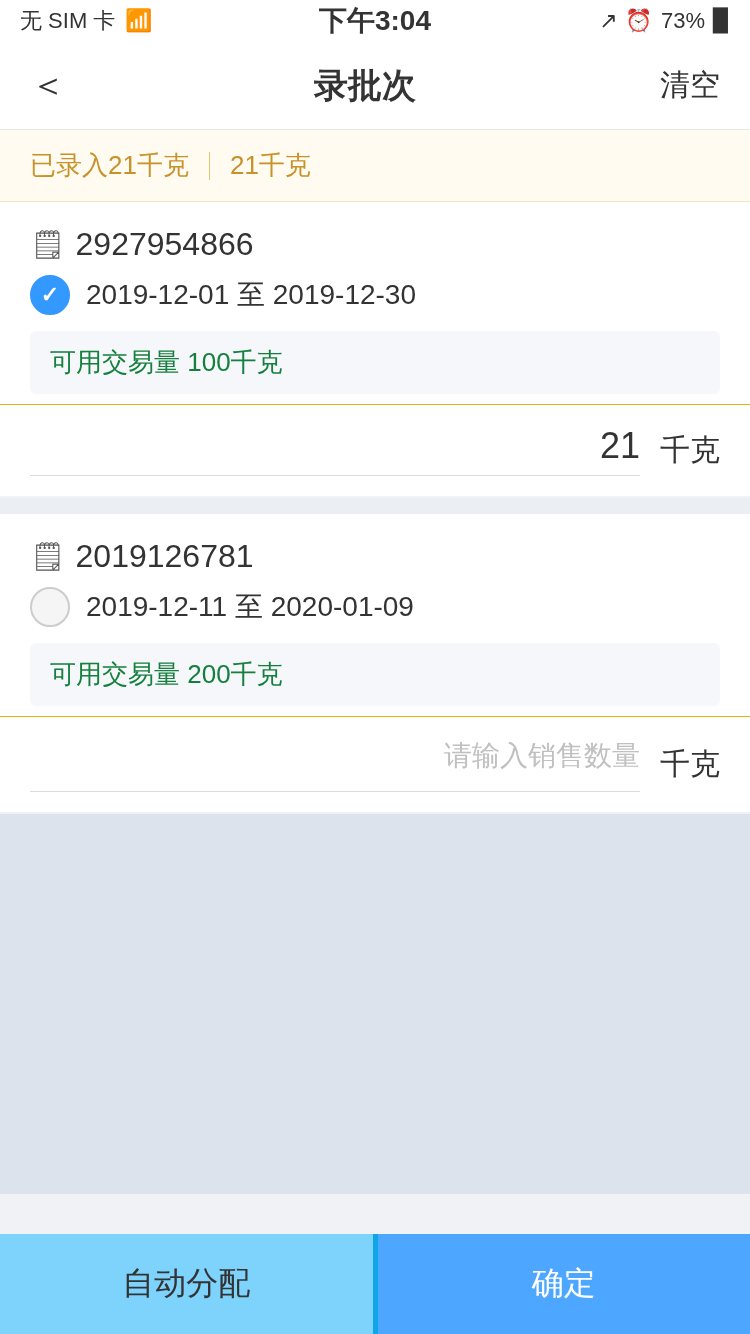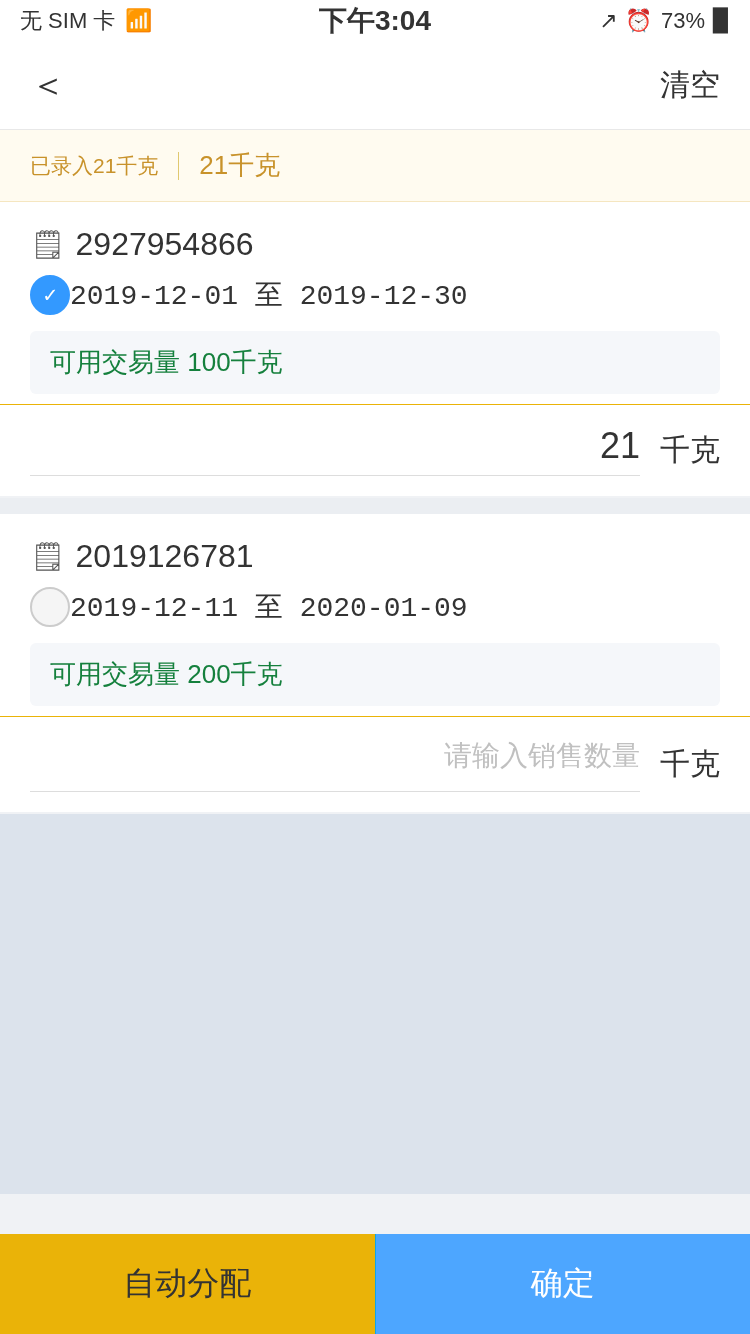--- a/index.html
+++ b/index.html
@@ -83,21 +83,21 @@
     
     .summary-banner {
       background: #fffbf0;
       border-bottom: 1px solid #f5e6c0;
       padding: 18px 30px;
       display: flex;
       align-items: center;
       gap: 20px;
     }
     .summary-label {
-      font-size: 21px;
+      font-size: 26px;
       color: #c8922a;
     }
     .summary-divider {
       width: 1px;
       height: 28px;
       background: #e0c870;
     }
     .summary-value {
       font-size: 26px;
       color: #c8922a;
@@ -124,22 +124,22 @@
       color: #555;
     }
     .batch-id {
       font-size: 32px;
       font-weight: 500;
       color: #333;
     }
     .batch-date-row {
       display: flex;
       align-items: center;
+      gap: 16px;
       margin-bottom: 16px;
-      font-family: Liberation Mono, monospace;
     }
     .radio-circle {
       width: 40px;
       height: 40px;
       border-radius: 50%;
       border: 2px solid #ccc;
       background: #f5f5f5;
       flex-shrink: 0;
     }
     .radio-circle.selected {
@@ -213,24 +213,24 @@
       bottom: 0;
       left: 0;
     }
     .btn-auto {
       flex: 1;
       display: flex;
       align-items: center;
       justify-content: center;
       font-size: 32px;
       color: #333;
-      background: #eab308;
+      background: #7dd3fc;
       border: none;
       cursor: pointer;
-      border-right: 1px solid #0ea5e9;
+      border-right: 5px solid #0ea5e9;
     }
     .btn-confirm {
       flex: 1;
       display: flex;
       align-items: center;
       justify-content: center;
       font-size: 32px;
       color: #fff;
       background: #4da6ff;
       border: none;
@@ -249,20 +249,21 @@
   <div class="status-right">
     <span>↗</span>
     <span>⏰</span>
     <span class="battery-text">73%</span>
     <span>▉</span>
   </div>
 </div>
 
 <div class="nav-bar">
   <div class="nav-back">＜</div>
+  <div class="nav-title">录批次</div>
   <div class="nav-action">清空</div>
 </div>
 
 <div class="summary-banner">
   <span class="summary-label">已录入21千克</span>
   <div class="summary-divider"></div>
   <span class="summary-value">21千克</span>
 </div>
 
 <div class="card">

